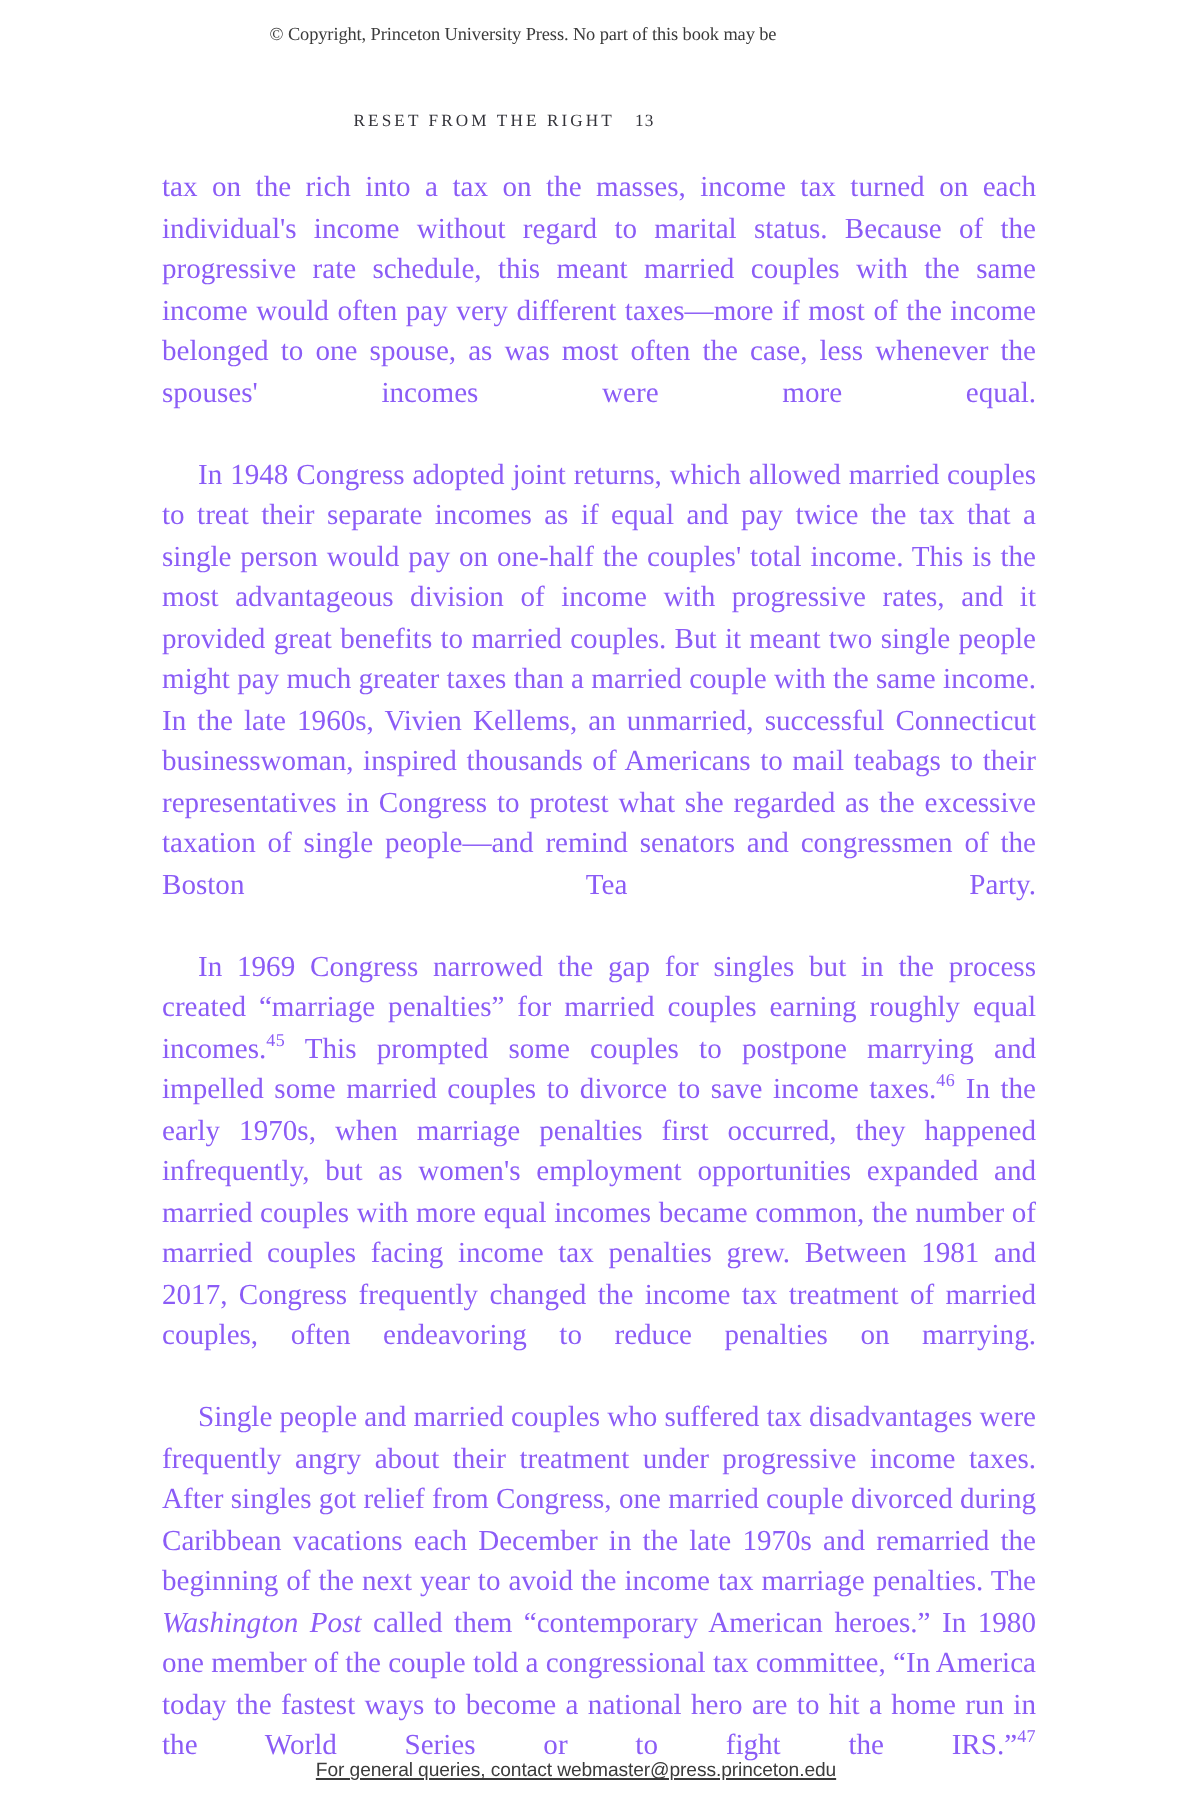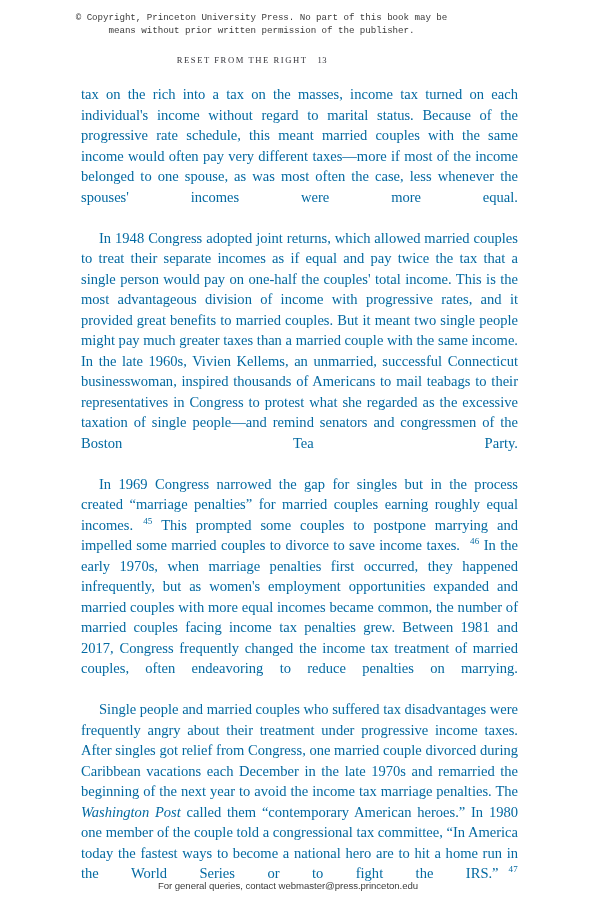--- a/index.html
+++ b/index.html
@@ -16,21 +16,21 @@
     position: relative;
   }
 
   
   .copyright-block {
     position: absolute;
     top: 11px;
     left: 0;
     width: 523px;
     text-align: center;
-    font-family: Liberation Mono, monospace;
+    font-family: Liberation Serif, serif;
     font-size: 9.2px;
     line-height: 13.3px;
     color: #3b3b3b;
     letter-spacing: -0.05px;
   }
   .copyright-block .cline {
     display: block;
     white-space: nowrap;
   }
 
@@ -59,34 +59,33 @@
     top: 84px;
     left: 81px;
     width: 437px;
   }
   .para {
     margin: 0;
     font-size: 14.55px;
     line-height: 20.5px;
     text-align: justify;
     text-justify: inter-word;
-    color: #0369a1;
+    color: #8b5cf6;
     -webkit-hyphens: none;
     hyphens: none;
     word-spacing: -0.1px;
   }
   .para.indent {
     text-indent: 18px;
   }
   .para .sup {
     font-size: 0.62em;
     vertical-align: super;
     line-height: 0;
     letter-spacing: 0.2px;
-    margin-left: 10px;
   }
   .para .ital {
   }
   
   .para::after {
     content: "";
     display: inline-block;
     width: 100%;
   }
 
@@ -95,28 +94,28 @@
     position: absolute;
     top: 880px;
     left: 0;
     width: 576px;
     text-align: center;
     font-family: "Liberation Sans", sans-serif;
     font-size: 9.6px;
     color: #3b3b3b;
     letter-spacing: -0.05px;
     white-space: nowrap;
+    text-decoration: underline;
   }
 </style>
 </head>
 <body>
 
 <div class="copyright-block">
   <span class="cline">© Copyright, Princeton University Press. No part of this book may be</span>
-  <span class="cline">means without prior written permission of the publisher.</span>
 </div>
 
 <div class="running-head">
   <span class="rh-title">RESET FROM THE RIGHT</span><span class="rh-folio">13</span>
 </div>
 
 <div class="body-column" id="body-column">
     <p class="para"><span>tax on the rich into a tax on the masses, income tax turned on each individual's income without regard to marital status. Because of the progressive rate schedule, this meant married couples with the same income would often pay very different taxes—more if most of the income belonged to one spouse, as was most often the case, less whenever the spouses' incomes were more equal.</span></p>
     <p class="para indent"><span>In 1948 Congress adopted joint returns, which allowed married couples to treat their separate incomes as if equal and pay twice the tax that a single person would pay on one-half the couples' total income. This is the most advantageous division of income with progressive rates, and it provided great benefits to married couples. But it meant two single people might pay much greater taxes than a married couple with the same income. In the late 1960s, Vivien Kellems, an unmarried, successful Connecticut businesswoman, inspired thousands of Americans to mail teabags to their representatives in Congress to protest what she regarded as the excessive taxation of single people—and remind senators and congressmen of the Boston Tea Party.</span></p>
     <p class="para indent"><span>In 1969 Congress narrowed the gap for singles but in the process created “marriage penalties” for married couples earning roughly equal incomes.</span><sup class="sup">45</sup><span> This prompted some couples to postpone marrying and impelled some married couples to divorce to save income taxes.</span><sup class="sup">46</sup><span> In the early 1970s, when marriage penalties first occurred, they happened infrequently, but as women's employment opportunities expanded and married couples with more equal incomes became common, the number of married couples facing income tax penalties grew. Between 1981 and 2017, Congress frequently changed the income tax treatment of married couples, often endeavoring to reduce penalties on marrying.</span></p>

